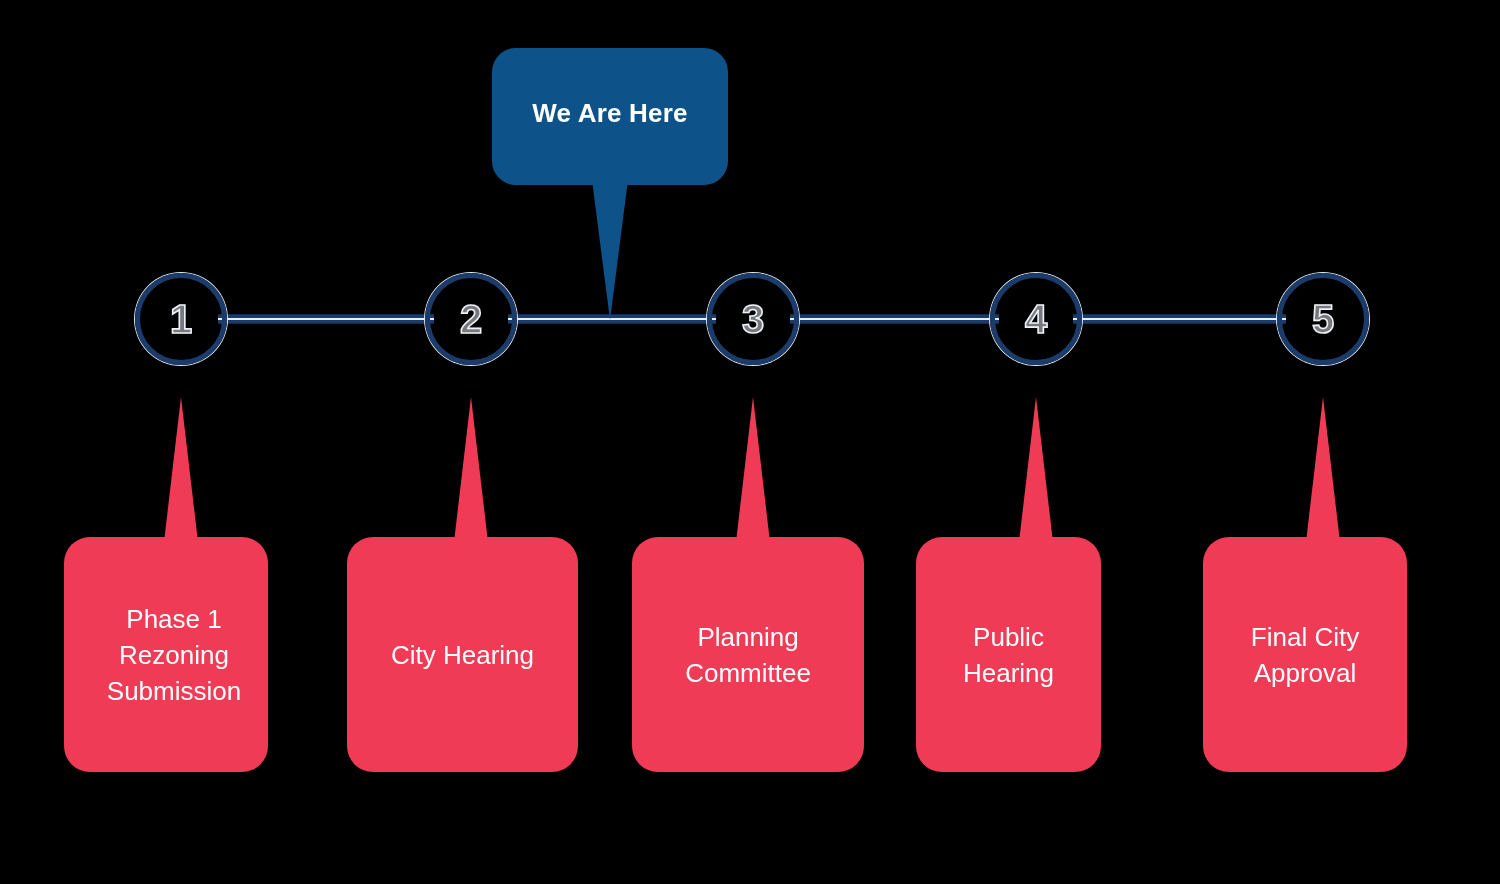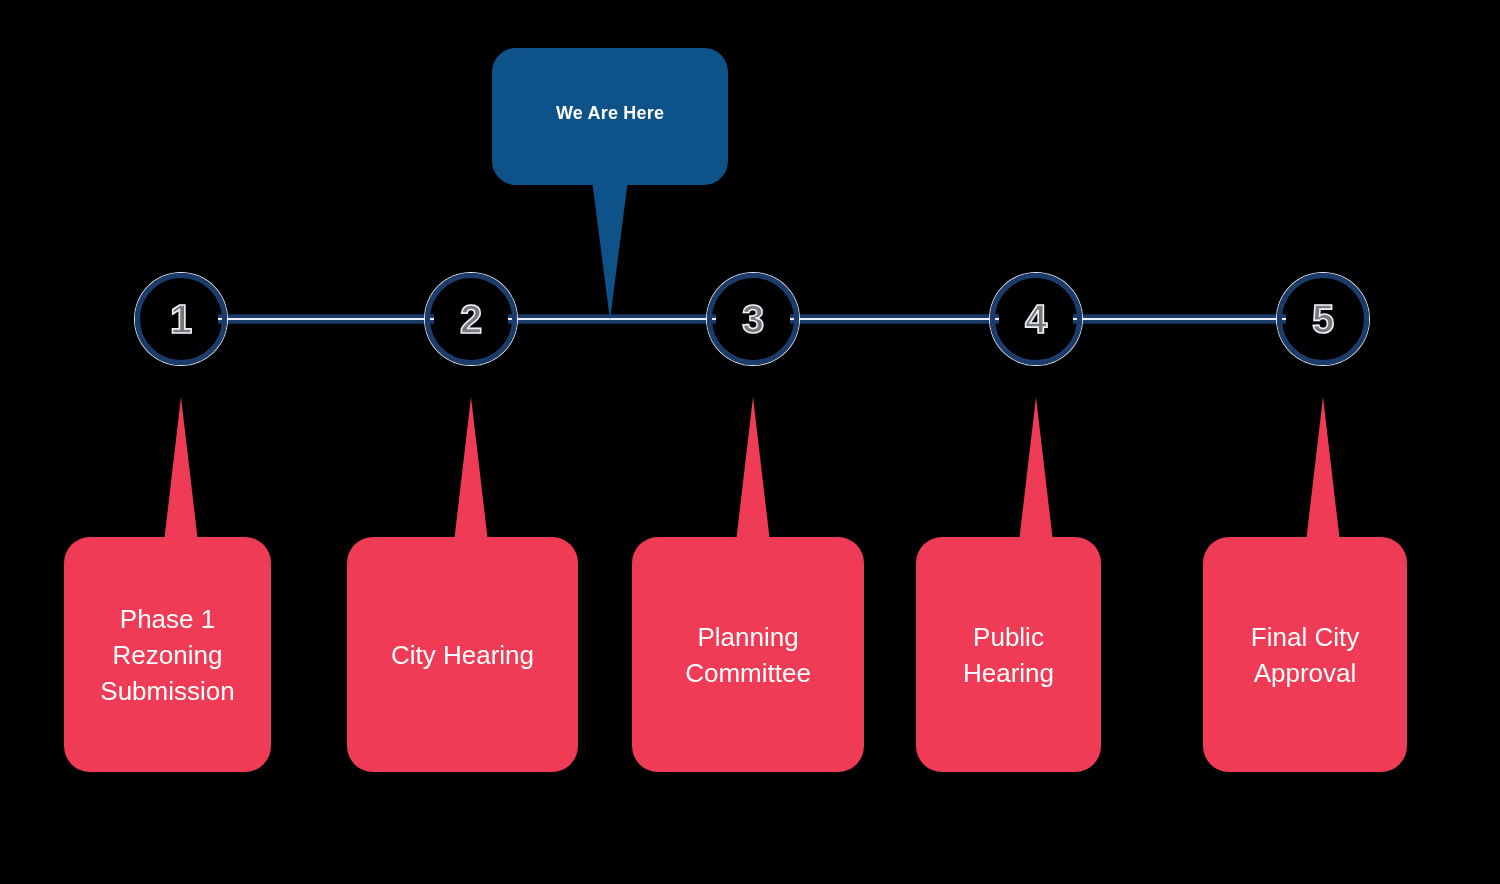--- a/index.html
+++ b/index.html
@@ -30,21 +30,21 @@
     border-radius: 24px;
     z-index: 6;
   }
   .callout-label {
     position: absolute;
     left: 0;
     right: 0;
     top: 50px;
     text-align: center;
     color: #ffffff;
-    font-size: 18px;
+    font-size: 26px;
     font-weight: bold;
     letter-spacing: 0.2px;
     line-height: 30px;
   }
   .callout-tail {
     position: absolute;
     left: 592px;
     top: 180px;
     width: 0;
     height: 0;
@@ -165,21 +165,21 @@
   <div class="node" style="left:1277px;">
     <div class="node-num">5</div>
   </div>
 
   <div class="card-tail" style="left:164px;"></div>
   <div class="card-tail" style="left:454px;"></div>
   <div class="card-tail" style="left:736px;"></div>
   <div class="card-tail" style="left:1019px;"></div>
   <div class="card-tail" style="left:1306px;"></div>
 
-  <div class="card" style="left:64px; width:207px;">
+  <div class="card" style="left:64px; width:188px;padding-left:16px;">
     <div class="card-label">Phase 1
 Rezoning
 Submission</div>
   </div>
   <div class="card" style="left:347px; width:231px;">
     <div class="card-label">City Hearing</div>
   </div>
   <div class="card" style="left:632px; width:232px;justify-content:center;">
     <div class="card-label">Planning
 Committee</div>

